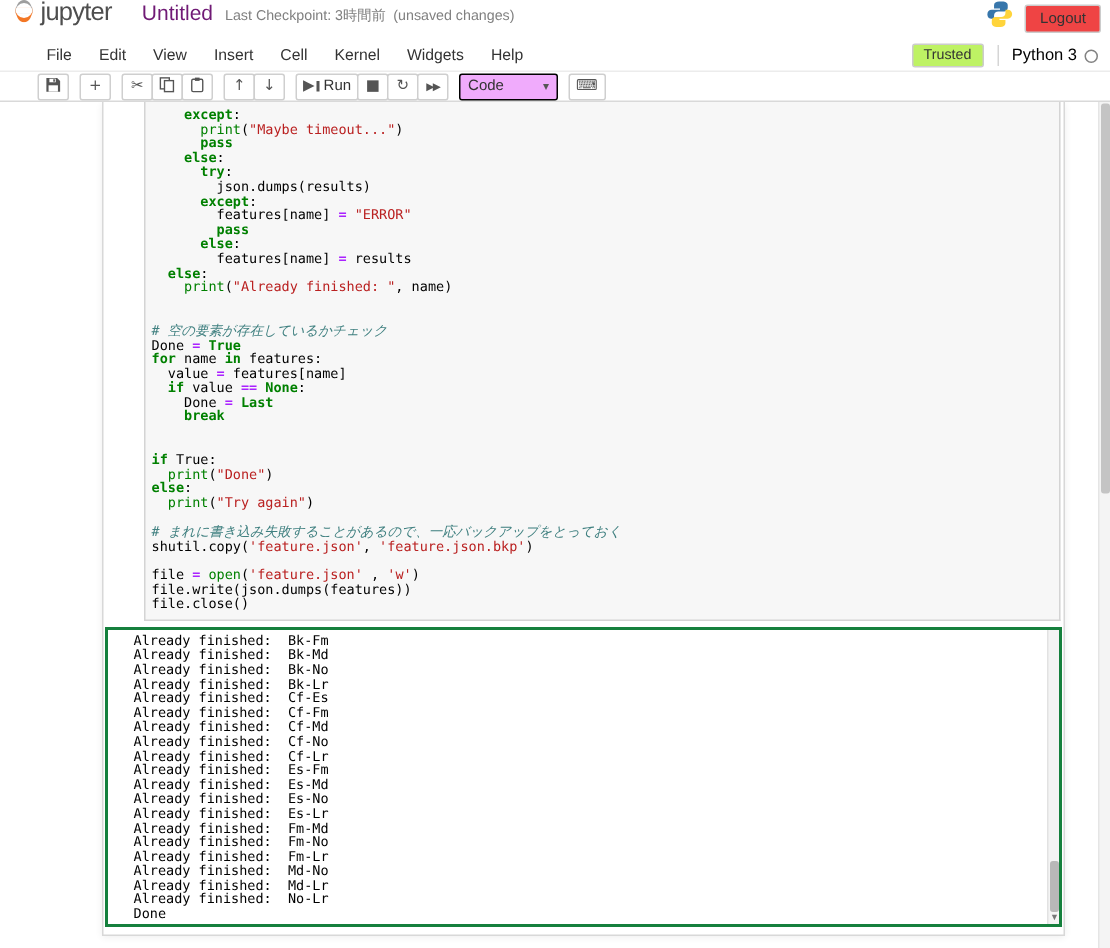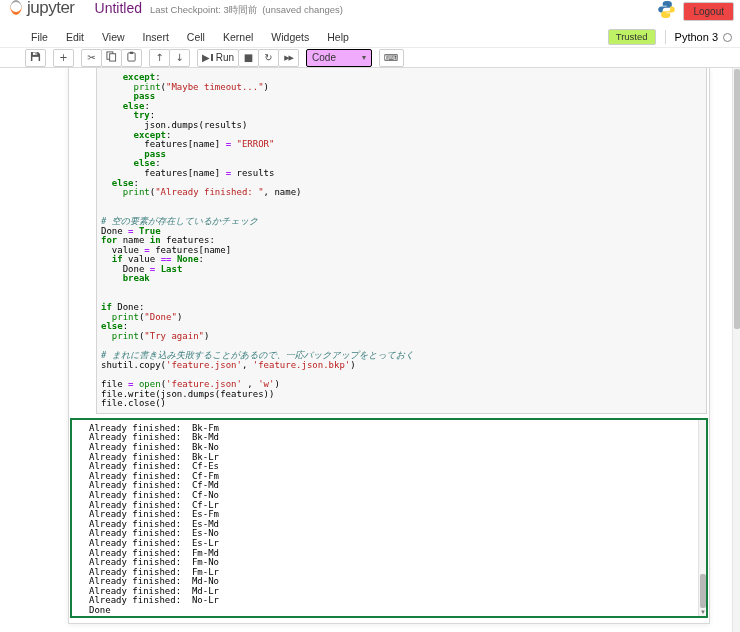--- a/index.html
+++ b/index.html
@@ -201,21 +201,21 @@
             <div class="code-line"></div>
             <div class="code-line"><span class="tok-c"># 空の要素が存在しているかチェック</span></div>
             <div class="code-line"><span class="tok-p">Done </span><span class="tok-o">=</span><span class="tok-p"> </span><span class="tok-k">True</span></div>
             <div class="code-line"><span class="tok-k">for</span><span class="tok-p"> name </span><span class="tok-k">in</span><span class="tok-p"> features:</span></div>
             <div class="code-line"><span class="tok-p">  value </span><span class="tok-o">=</span><span class="tok-p"> features[name]</span></div>
             <div class="code-line"><span class="tok-p">  </span><span class="tok-k">if</span><span class="tok-p"> value </span><span class="tok-o">==</span><span class="tok-p"> </span><span class="tok-k">None</span><span class="tok-p">:</span></div>
             <div class="code-line"><span class="tok-p">    Done </span><span class="tok-o">=</span><span class="tok-p"> </span><span class="tok-k">Last</span></div>
             <div class="code-line"><span class="tok-p">    </span><span class="tok-k">break</span></div>
             <div class="code-line"></div>
             <div class="code-line"></div>
-            <div class="code-line"><span class="tok-k">if</span><span class="tok-p"> Done:</span></div>
+            <div class="code-line"><span class="tok-k">if</span><span class="tok-p"> True:</span></div>
             <div class="code-line"><span class="tok-p">  </span><span class="tok-b">print</span><span class="tok-p">(</span><span class="tok-s">"Done"</span><span class="tok-p">)</span></div>
             <div class="code-line"><span class="tok-k">else</span><span class="tok-p">:</span></div>
             <div class="code-line"><span class="tok-p">  </span><span class="tok-b">print</span><span class="tok-p">(</span><span class="tok-s">"Try again"</span><span class="tok-p">)</span></div>
             <div class="code-line"></div>
             <div class="code-line"><span class="tok-c"># まれに書き込み失敗することがあるので、一応バックアップをとっておく</span></div>
             <div class="code-line"><span class="tok-p">shutil.copy(</span><span class="tok-s">'feature.json'</span><span class="tok-p">, </span><span class="tok-s">'feature.json.bkp'</span><span class="tok-p">)</span></div>
             <div class="code-line"></div>
             <div class="code-line"><span class="tok-p">file </span><span class="tok-o">=</span><span class="tok-p"> </span><span class="tok-b">open</span><span class="tok-p">(</span><span class="tok-s">'feature.json'</span><span class="tok-p"> , </span><span class="tok-s">'w'</span><span class="tok-p">)</span></div>
             <div class="code-line"><span class="tok-p">file.write(json.dumps(features))</span></div>
             <div class="code-line"><span class="tok-p">file.close()</span></div>

